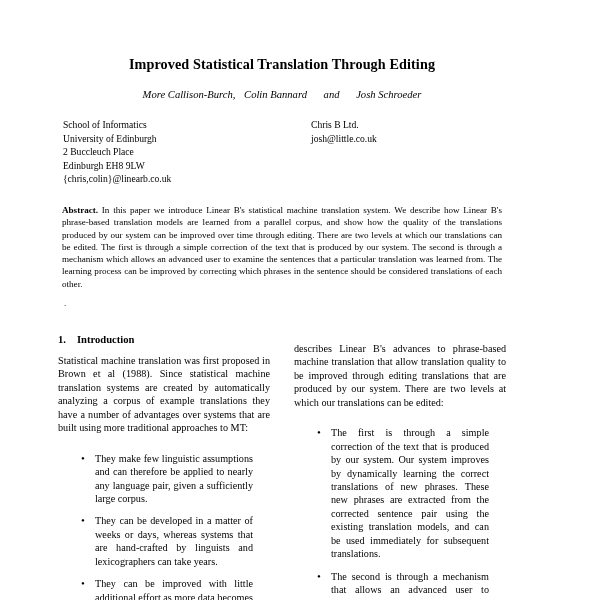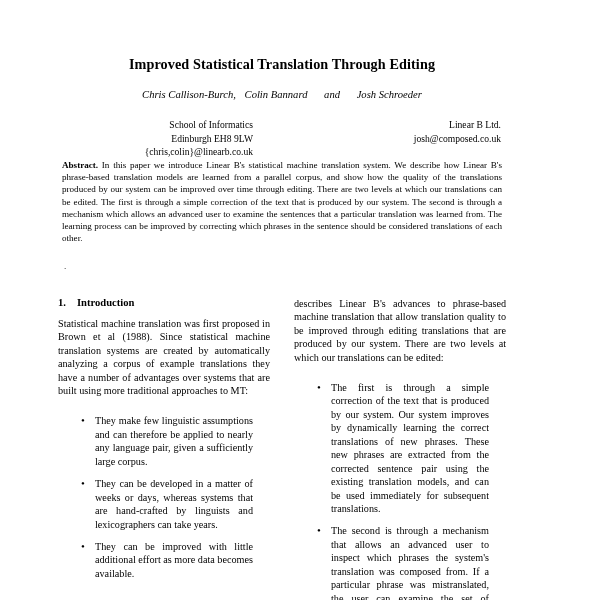--- a/index.html
+++ b/index.html
@@ -38,30 +38,31 @@
     font-style: italic;
     padding: 0 14px;
     text-align: right;
   }
   .affils {
     display: flex;
     justify-content: center;
     gap: 58px;
     font-size: 9.6px;
     line-height: 1.42;
-    text-align: right;
+    text-align: left;
+    margin-bottom: 18px;
   }
   .affil-col {
     width: 190px;
   }
   .abstract {
     font-size: 9.1px;
     line-height: 1.35;
     text-align: justify;
-    margin: 0 4px 16px 4px;
+    margin: 0 4px 8px 4px;
   }
   .abstract .lead {
     font-weight: bold;
   }
   .dot-line {
     font-size: 9.1px;
     margin: 2px 0 0 6px;
     height: 10px;
   }
   .columns {
@@ -101,46 +102,48 @@
     margin-bottom: 9px;
   }
   ul.bullets li::before {
     content: "\2022";
     position: absolute;
     left: 6px;
     top: -1px;
     font-size: 11px;
   }
   .col.right p.body.first {
-    margin-top: 0;
+    margin-top: 8px;
   }
 </style>
 </head>
 <body>
 
 <div class="page">
 
   <h1 class="title">Improved Statistical Translation Through Editing</h1>
 
   <div class="authors">
-    <span>Chris Callison-Burch,</span>
+    <span>More Callison-Burch,</span>
     <span class="sep" style="padding-left:6px;padding-right:0;">Colin Bannard</span>
     <span class="sep">and</span>
     <span>Josh Schroeder</span>
   </div>
 
   <div class="affils">
     <div class="affil-col">
       <div>School of Informatics</div>
+      <div>University of Edinburgh</div>
+      <div>2 Buccleuch Place</div>
       <div>Edinburgh EH8 9LW</div>
       <div>{chris,colin}@linearb.co.uk</div>
     </div>
     <div class="affil-col">
-      <div>Linear B Ltd.</div>
-      <div>josh@composed.co.uk</div>
+      <div>Chris B Ltd.</div>
+      <div>josh@little.co.uk</div>
     </div>
   </div>
 
   <div class="abstract">
     <span class="lead">Abstract.</span>
     <span>In this paper we introduce Linear B's statistical machine translation system. We describe how Linear B's phrase-based translation models are learned from a parallel corpus, and show how the quality of the translations produced by our system can be improved over time through editing. There are two levels at which our translations can be edited. The first is through a simple correction of the text that is produced by our system. The second is through a mechanism which allows an advanced user to examine the sentences that a particular translation was learned from. The learning process can be improved by correcting which phrases in the sentence should be considered translations of each other.</span>
   </div>
   <div class="dot-line">.</div>
 
   <div class="columns">

